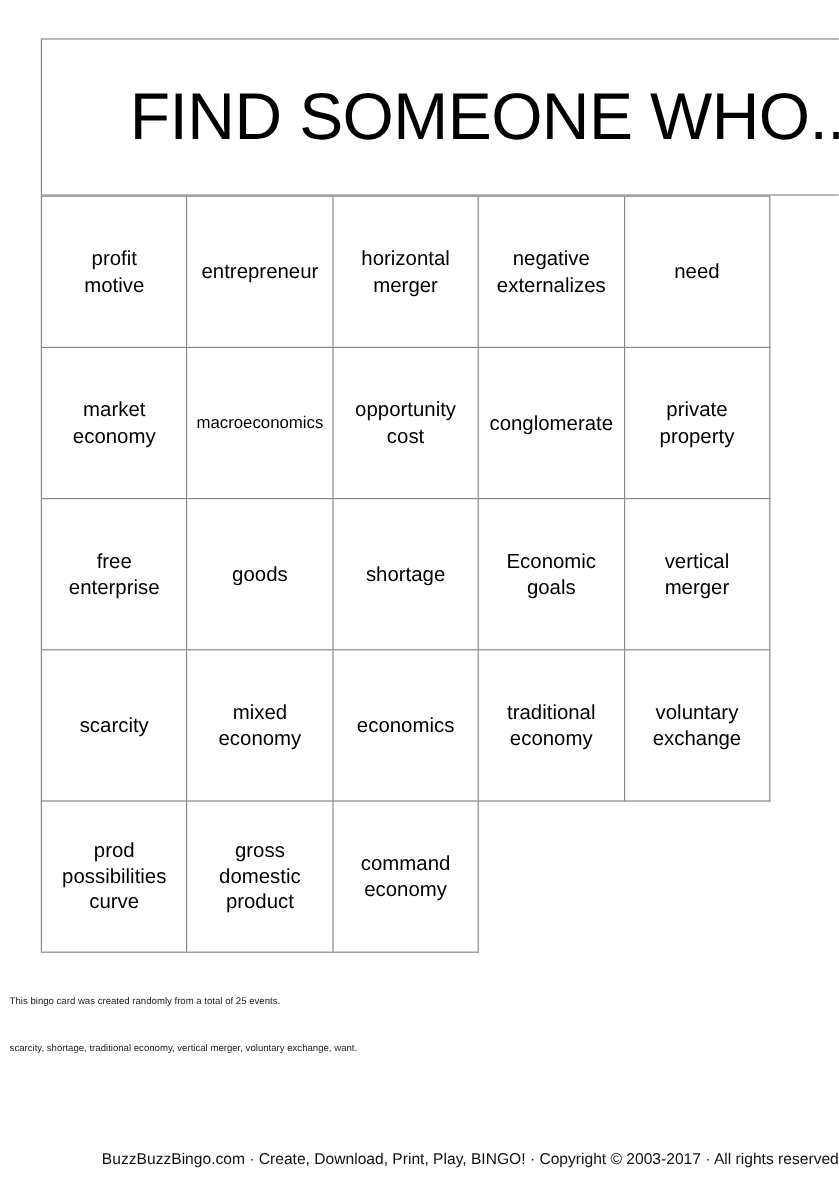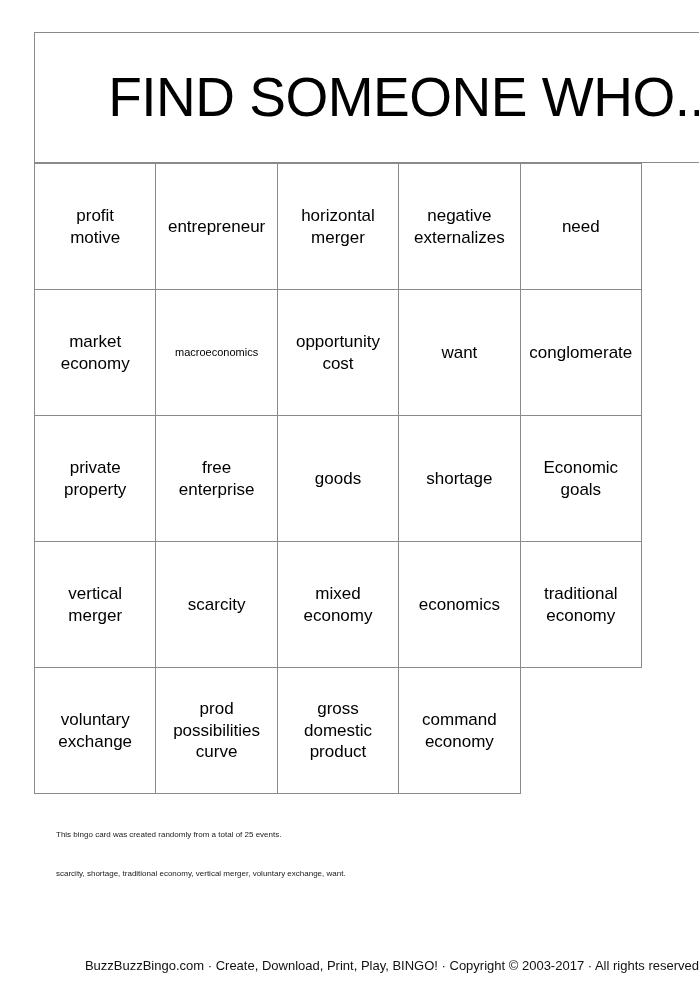--- a/index.html
+++ b/index.html
@@ -65,36 +65,36 @@
     padding: 2px 4px;
     overflow: hidden;
   }
 
   .cell-text {
     font-size: 17px;
     line-height: 1.28;
     white-space: pre-line;
   }
   .cell-text.tiny {
-    font-size: 11px;
+    font-size: 14px;
     line-height: 1.2;
   }
 
   
   #fine-print {
     position: absolute;
     left: 8px;
     top: 803px;
     width: 688px;
     font-size: 8px;
     line-height: 12.9px;
     color: #1a1a1a;
     white-space: pre-wrap;
   }
-  .fine-line { white-space: pre; margin-left: 48px; }
+  .fine-line { white-space: pre; }
 
   
   #footer {
     position: absolute;
     left: 0;
     top: 958px;
     width: 699px;
     text-align: right;
     font-size: 13px;
     color: #111111;
@@ -133,23 +133,20 @@
 economy</span>
       </div>
       <div class="bingo-cell">
         <span class="cell-text tiny">macroeconomics</span>
       </div>
       <div class="bingo-cell">
         <span class="cell-text">opportunity
 cost</span>
       </div>
       <div class="bingo-cell">
-        <span class="cell-text">want</span>
-      </div>
-      <div class="bingo-cell">
         <span class="cell-text">conglomerate</span>
       </div>
       <div class="bingo-cell">
         <span class="cell-text">private
 property</span>
       </div>
       <div class="bingo-cell">
         <span class="cell-text">free
 enterprise</span>
       </div>

